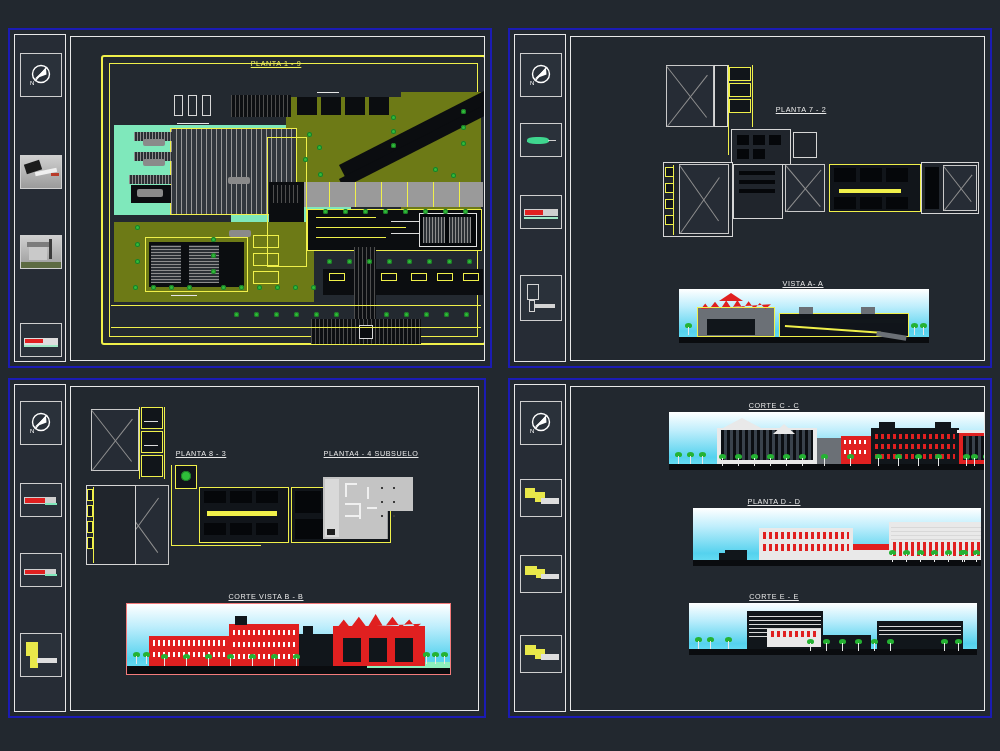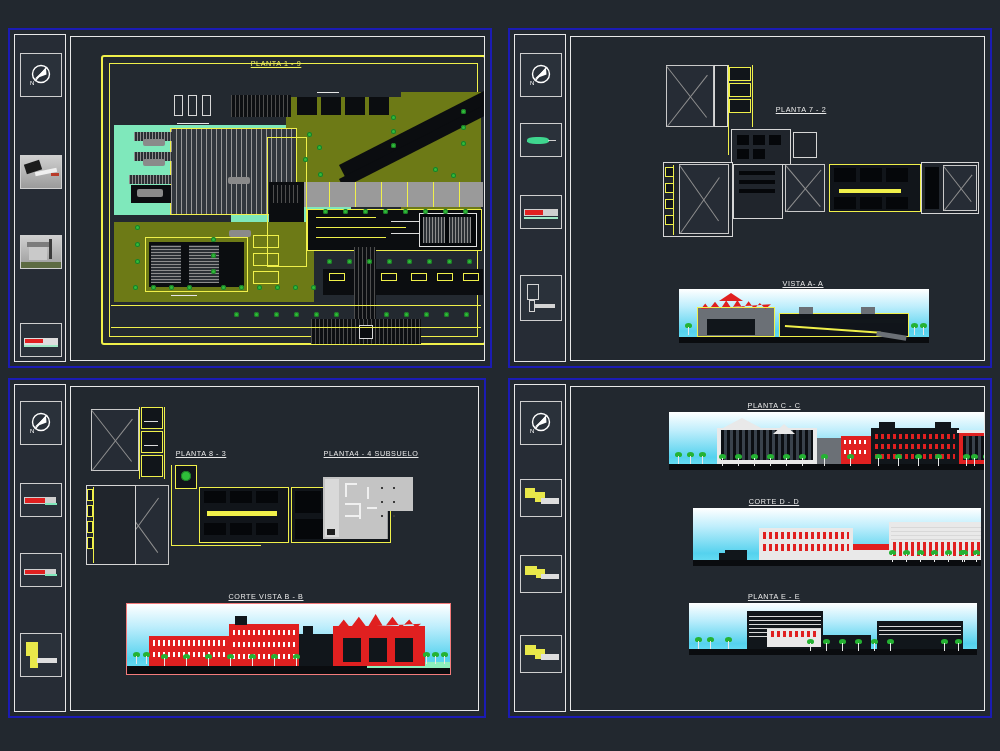--- a/index.html
+++ b/index.html
@@ -621,21 +621,21 @@
         <div class="thumbElev">
           <div class="pix" style="left:4px;top:9px;width:11px;height:10px;background:#e8e84a;"></div>
           <div class="pix" style="left:14px;top:13px;width:10px;height:10px;background:#e8e84a;"></div>
           <div class="pix" style="left:20px;top:18px;width:18px;height:6px;background:#dedede;"></div>
         </div>
       </div>
     </div>
 
     <div class="frame">
 
-      <div class="lbl" style="left:203px;top:14px;">PLANTA C - C</div>
+      <div class="lbl" style="left:203px;top:14px;">CORTE C - C</div>
       <div class="elev" style="left:98px;top:25px;width:330px;height:58px;">
         <div class="ground"></div>
         <div class="bldg bWhite" style="left:48px;top:16px;width:100px;height:36px;"></div>
         <div class="bldg" style="left:50px;top:6px;width:46px;height:12px;background:#e9e9e9;clip-path:polygon(50% 0,100% 100%,0 100%);"></div>
         <div class="bldg winD" style="left:52px;top:18px;width:92px;height:30px;"></div>
         <div class="bldg bWhite" style="left:104px;top:12px;width:22px;height:10px;clip-path:polygon(50% 0,100% 100%,0 100%);"></div>
         <div class="bldg bGrey" style="left:148px;top:26px;width:24px;height:26px;"></div>
         <div class="bldg bRed" style="left:172px;top:24px;width:30px;height:28px;"></div>
         <div class="bldg winW" style="left:175px;top:28px;width:24px;height:4px;"></div>
         <div class="bldg winW" style="left:175px;top:38px;width:24px;height:4px;"></div>
@@ -717,21 +717,21 @@
           <div class="palm" style="left:314px;top:42px;">
               <b></b>
             </div>
           <div class="palm" style="left:302px;top:42px;">
               <b></b>
               <i></i>
             </div>
         </div>
       </div>
 
-      <div class="lbl" style="left:203px;top:110px;">CORTE D - D</div>
+      <div class="lbl" style="left:203px;top:110px;">PLANTA D - D</div>
       <div class="elev" style="left:122px;top:121px;width:288px;height:58px;">
         <div class="ground"></div>
         <div class="lawn" style="left:136px;width:42px;height:6px;"></div>
         <div class="bldg bWhite" style="left:66px;top:20px;width:94px;height:32px;"></div>
         <div class="bldg winR" style="left:70px;top:24px;width:86px;height:7px;"></div>
         <div class="bldg winR" style="left:70px;top:36px;width:86px;height:7px;"></div>
         <div class="bldg bRed" style="left:160px;top:36px;width:36px;height:6px;"></div>
         <div class="bldg bWhite" style="left:160px;top:42px;width:52px;height:10px;"></div>
         <div class="bldg bWhite" style="left:196px;top:14px;width:100px;height:38px;"></div>
         <div class="bldg floors" style="left:198px;top:16px;width:96px;height:16px;"></div>
@@ -767,21 +767,21 @@
               <b></b>
               <i></i>
             </div>
           <div class="palm" style="left:268px;top:42px;">
               <b></b>
               <i></i>
             </div>
         </div>
       </div>
 
-      <div class="lbl" style="left:203px;top:205px;">PLANTA E - E</div>
+      <div class="lbl" style="left:203px;top:205px;">CORTE E - E</div>
       <div class="elev" style="left:118px;top:216px;width:288px;height:52px;">
         <div class="ground"></div>
         <div class="bldg bDark" style="left:58px;top:8px;width:76px;height:38px;"></div>
         <div class="bldg floors" style="left:60px;top:10px;width:72px;height:24px;"></div>
         <div class="bldg bWhite" style="left:78px;top:26px;width:54px;height:18px;"></div>
         <div class="bldg winR" style="left:82px;top:28px;width:46px;height:6px;"></div>
         <div class="bldg bDark" style="left:132px;top:32px;width:50px;height:14px;"></div>
         <div class="bldg bDark" style="left:188px;top:18px;width:86px;height:28px;"></div>
         <div class="bldg floors" style="left:190px;top:20px;width:82px;height:12px;"></div>
         <div>

